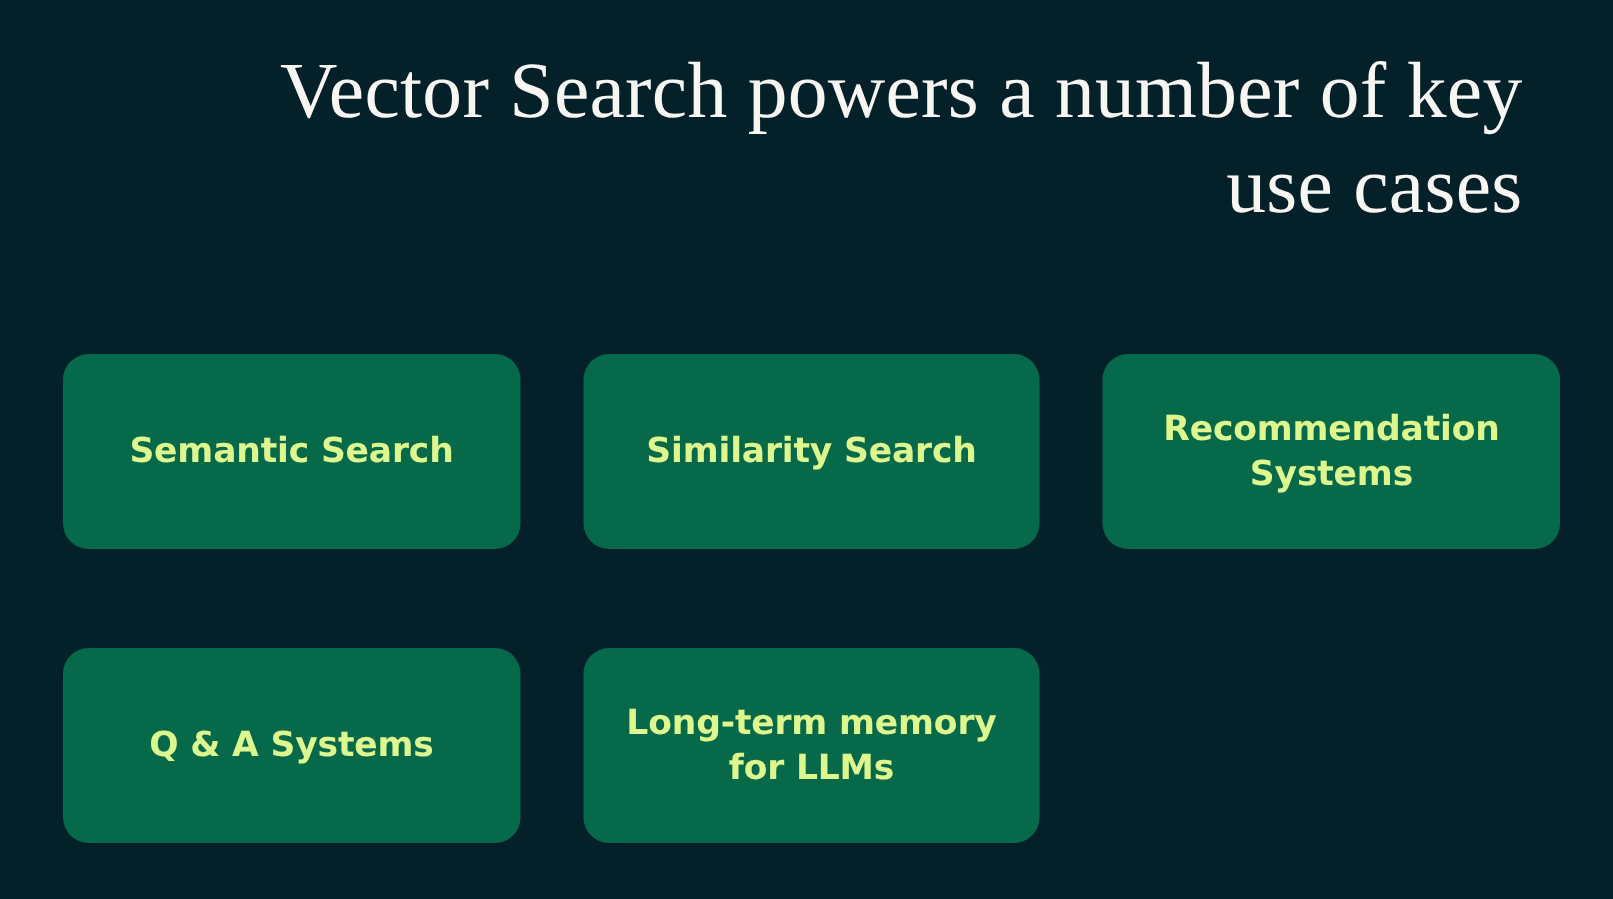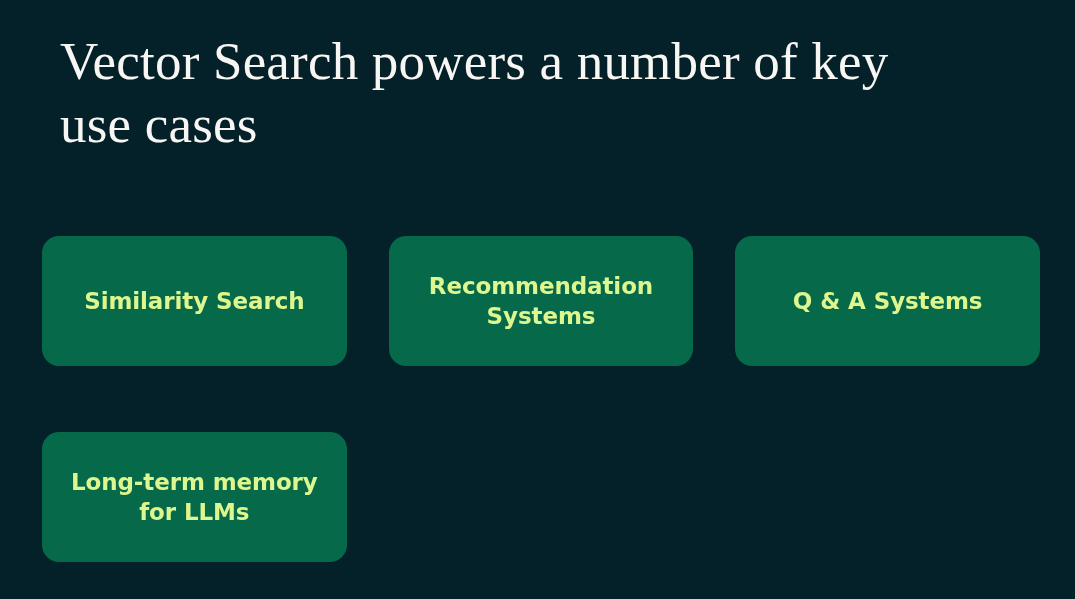--- a/index.html
+++ b/index.html
@@ -22,21 +22,21 @@
     background: #042029;
     box-sizing: border-box;
   }
 
   
   #title-block {
     position: absolute;
     left: 0;
     top: 30px;
     width: 1075px;
-    text-align: left;
+    text-align: right;
   }
 
   #slide-title {
     margin: 0;
     padding: 0 60px;
     font-family: "Liberation Serif", "DejaVu Serif", serif;
     font-weight: 400;
     font-size: 53px;
     line-height: 63px;
     letter-spacing: 0.2px;
@@ -83,20 +83,23 @@
 
 <div id="slide">
 
   <div id="title-block">
     <h1 id="slide-title">Vector Search powers a number of key
 use cases</h1>
   </div>
 
   <div id="card-grid">
 
+    <div class="card">
+      <span class="card-label">Semantic Search</span>
+    </div>
 
     <div class="card">
       <span class="card-label">Similarity Search</span>
     </div>
 
     <div class="card">
       <span class="card-label">Recommendation
 Systems</span>
     </div>
 

